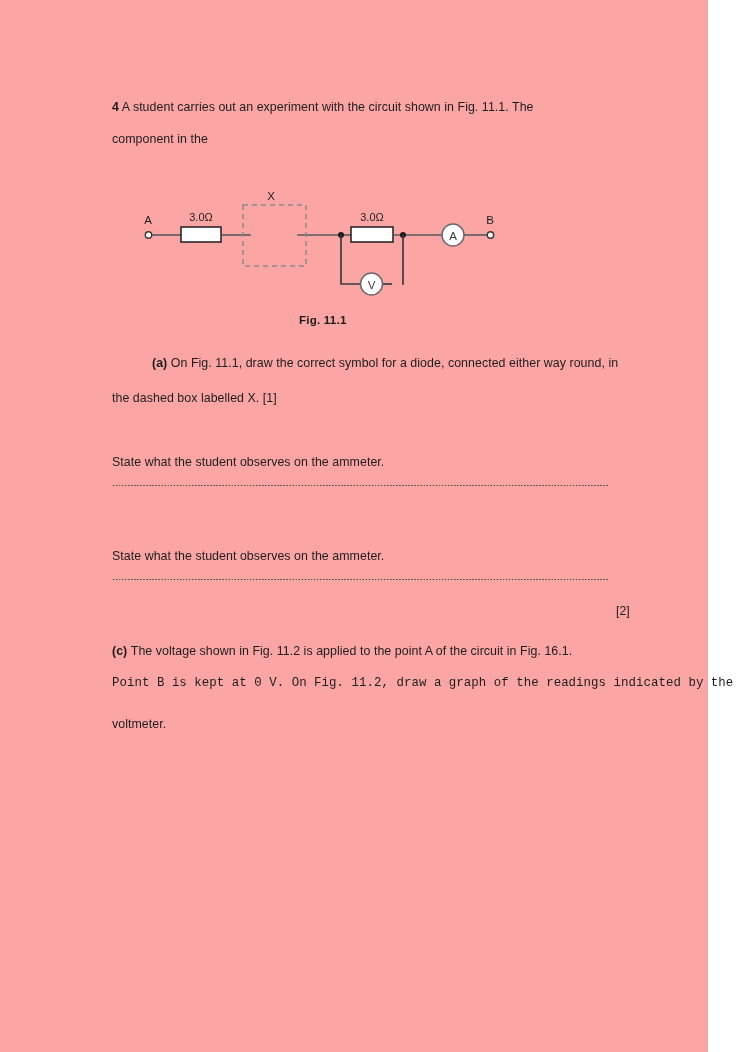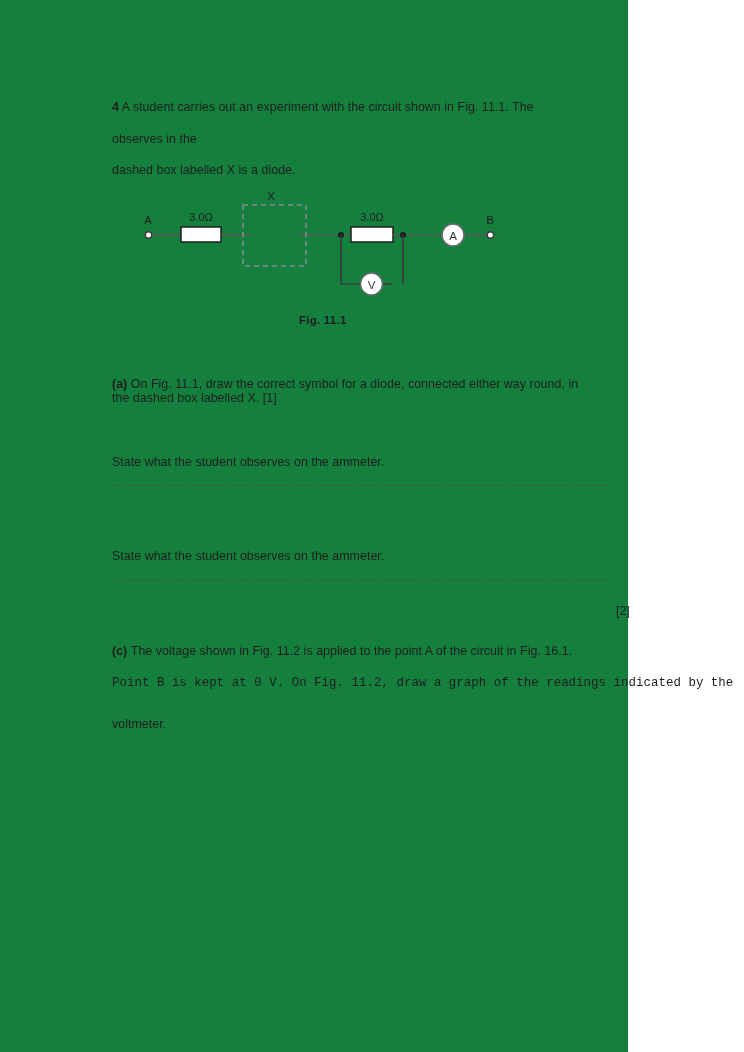--- a/index.html
+++ b/index.html
@@ -12,23 +12,23 @@
     width: 744px;
     height: 1052px;
     position: relative;
     font-family: "Liberation Sans", sans-serif;
     color: #1a1a1a;
     overflow: hidden;
   }
   .page {
     position: absolute;
     top: 0; left: 0;
-    width: 628px;
+    width: 708px;
     height: 1052px;
-    background: #15803d;
+    background: #fca5a5;
   }
 
   
   .para {
     position: absolute;
     left: 112px;
     font-size: 12.4px;
     line-height: 32px;
     color: #1d1d1d;
     white-space: nowrap;
@@ -130,22 +130,21 @@
   }
 </style>
 </head>
 <body>
 
 <div class="page">
 
   <div class="para" style="top:91px;">
     <b>4</b><span> A student carries out an experiment with the circuit shown in Fig. 11.1. The</span>
   </div>
-  <div class="para" style="top:123px;">observes in the</div>
-  <div class="para" style="top:154px;">dashed box labelled X is a diode.</div>
+  <div class="para" style="top:123px;">component in the</div>
 
   <div class="figure-wrap">
     <svg class="circuit" width="380" height="120" viewBox="0 0 380 120">
 
       <line class="wire" x1="22" y1="50" x2="51" y2="50"></line>
 
       <rect class="comp-box" x="51" y="42" width="40" height="15"></rect>
 
       <line class="wire" x1="91" y1="50" x2="120" y2="50"></line>
 
@@ -181,21 +180,21 @@
       <circle class="meter" cx="241.5" cy="99" r="11"></circle>
       <text class="meter-letter" x="241.5" y="103.5" text-anchor="middle">V</text>
 
       <circle class="meter" cx="323" cy="50" r="11"></circle>
       <text class="meter-letter" x="323" y="54.5" text-anchor="middle">A</text>
     </svg>
 
     <div class="fig-caption" style="left:299px; top:313px;">Fig. 11.1</div>
   </div>
 
-  <div class="para" style="top:368px;">
+  <div class="para" style="top:347px;margin-left:40px;">
     <span class="lbl">(a)</span><span>&nbsp;</span><span>On Fig. 11.1, draw the correct symbol for a diode, connected either way round, in</span>
   </div>
   <div class="para" style="top:382px;">the dashed box labelled X. [1]</div>
 
   <div class="para" style="top:446px;">State what the student observes on the ammeter.</div>
   <div class="dotrule" style="top:484px;"></div>
 
   <div class="para" style="top:540px;">State what the student observes on the ammeter.</div>
   <div class="dotrule" style="top:578px;"></div>
 

